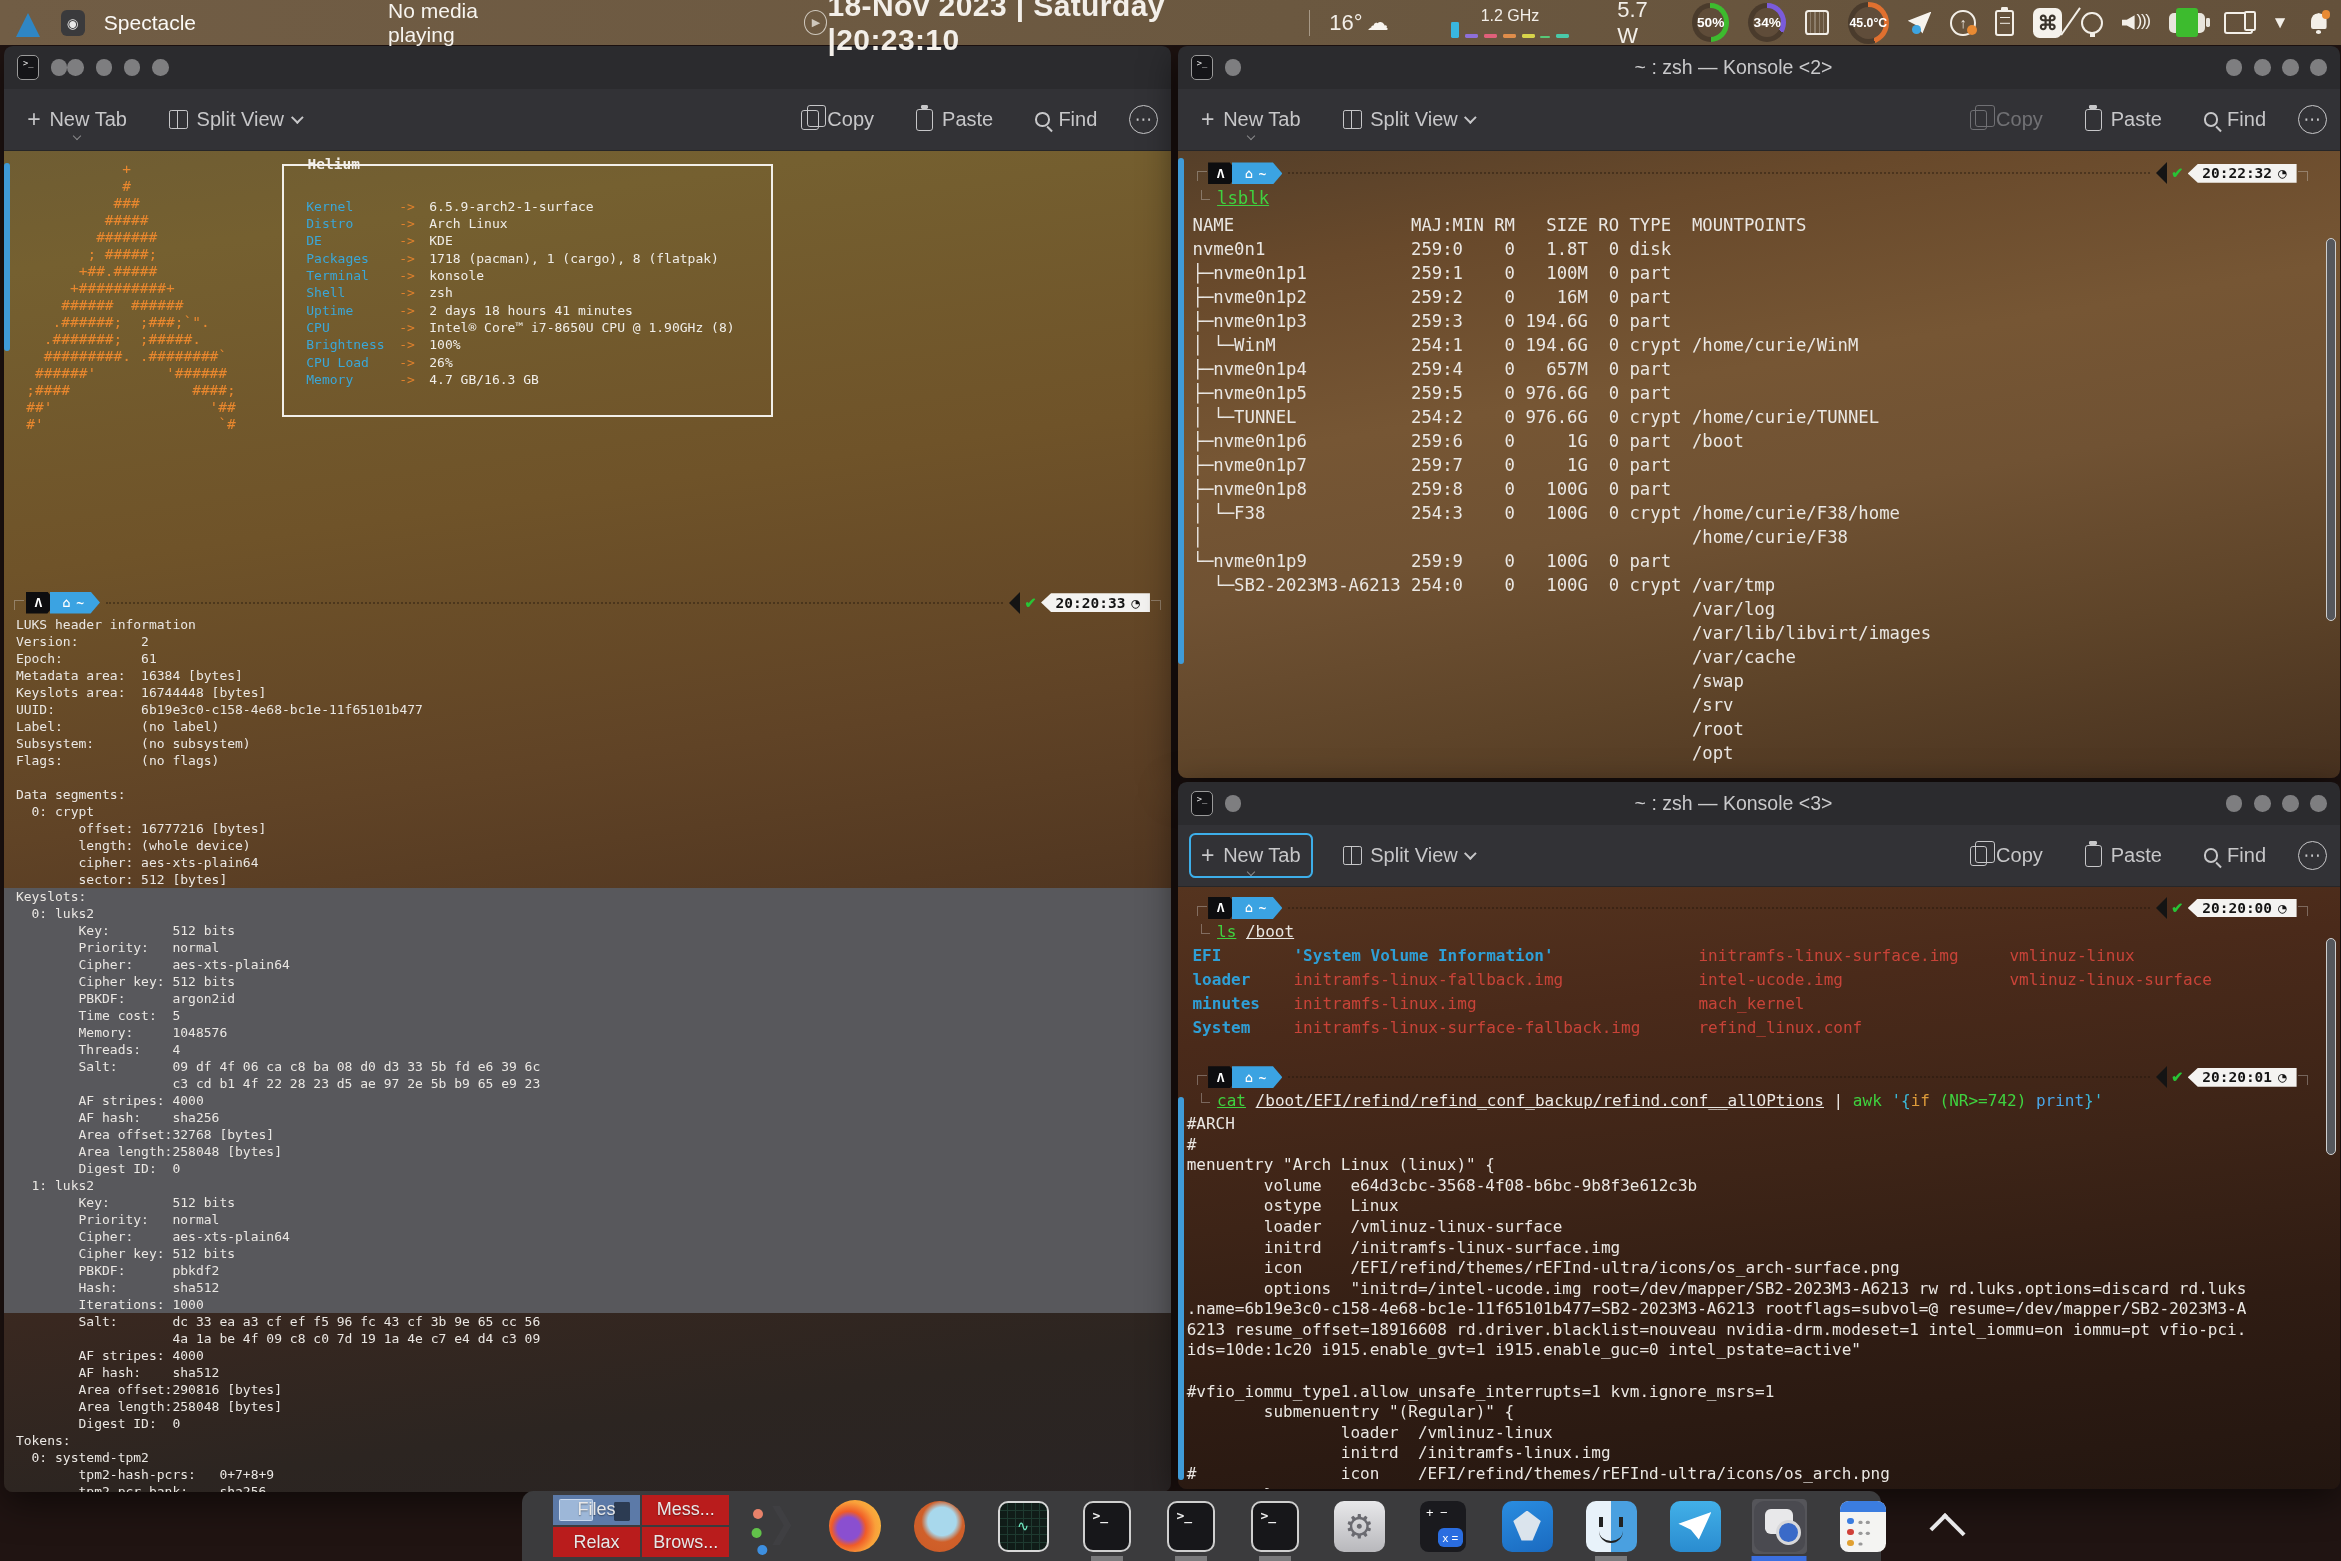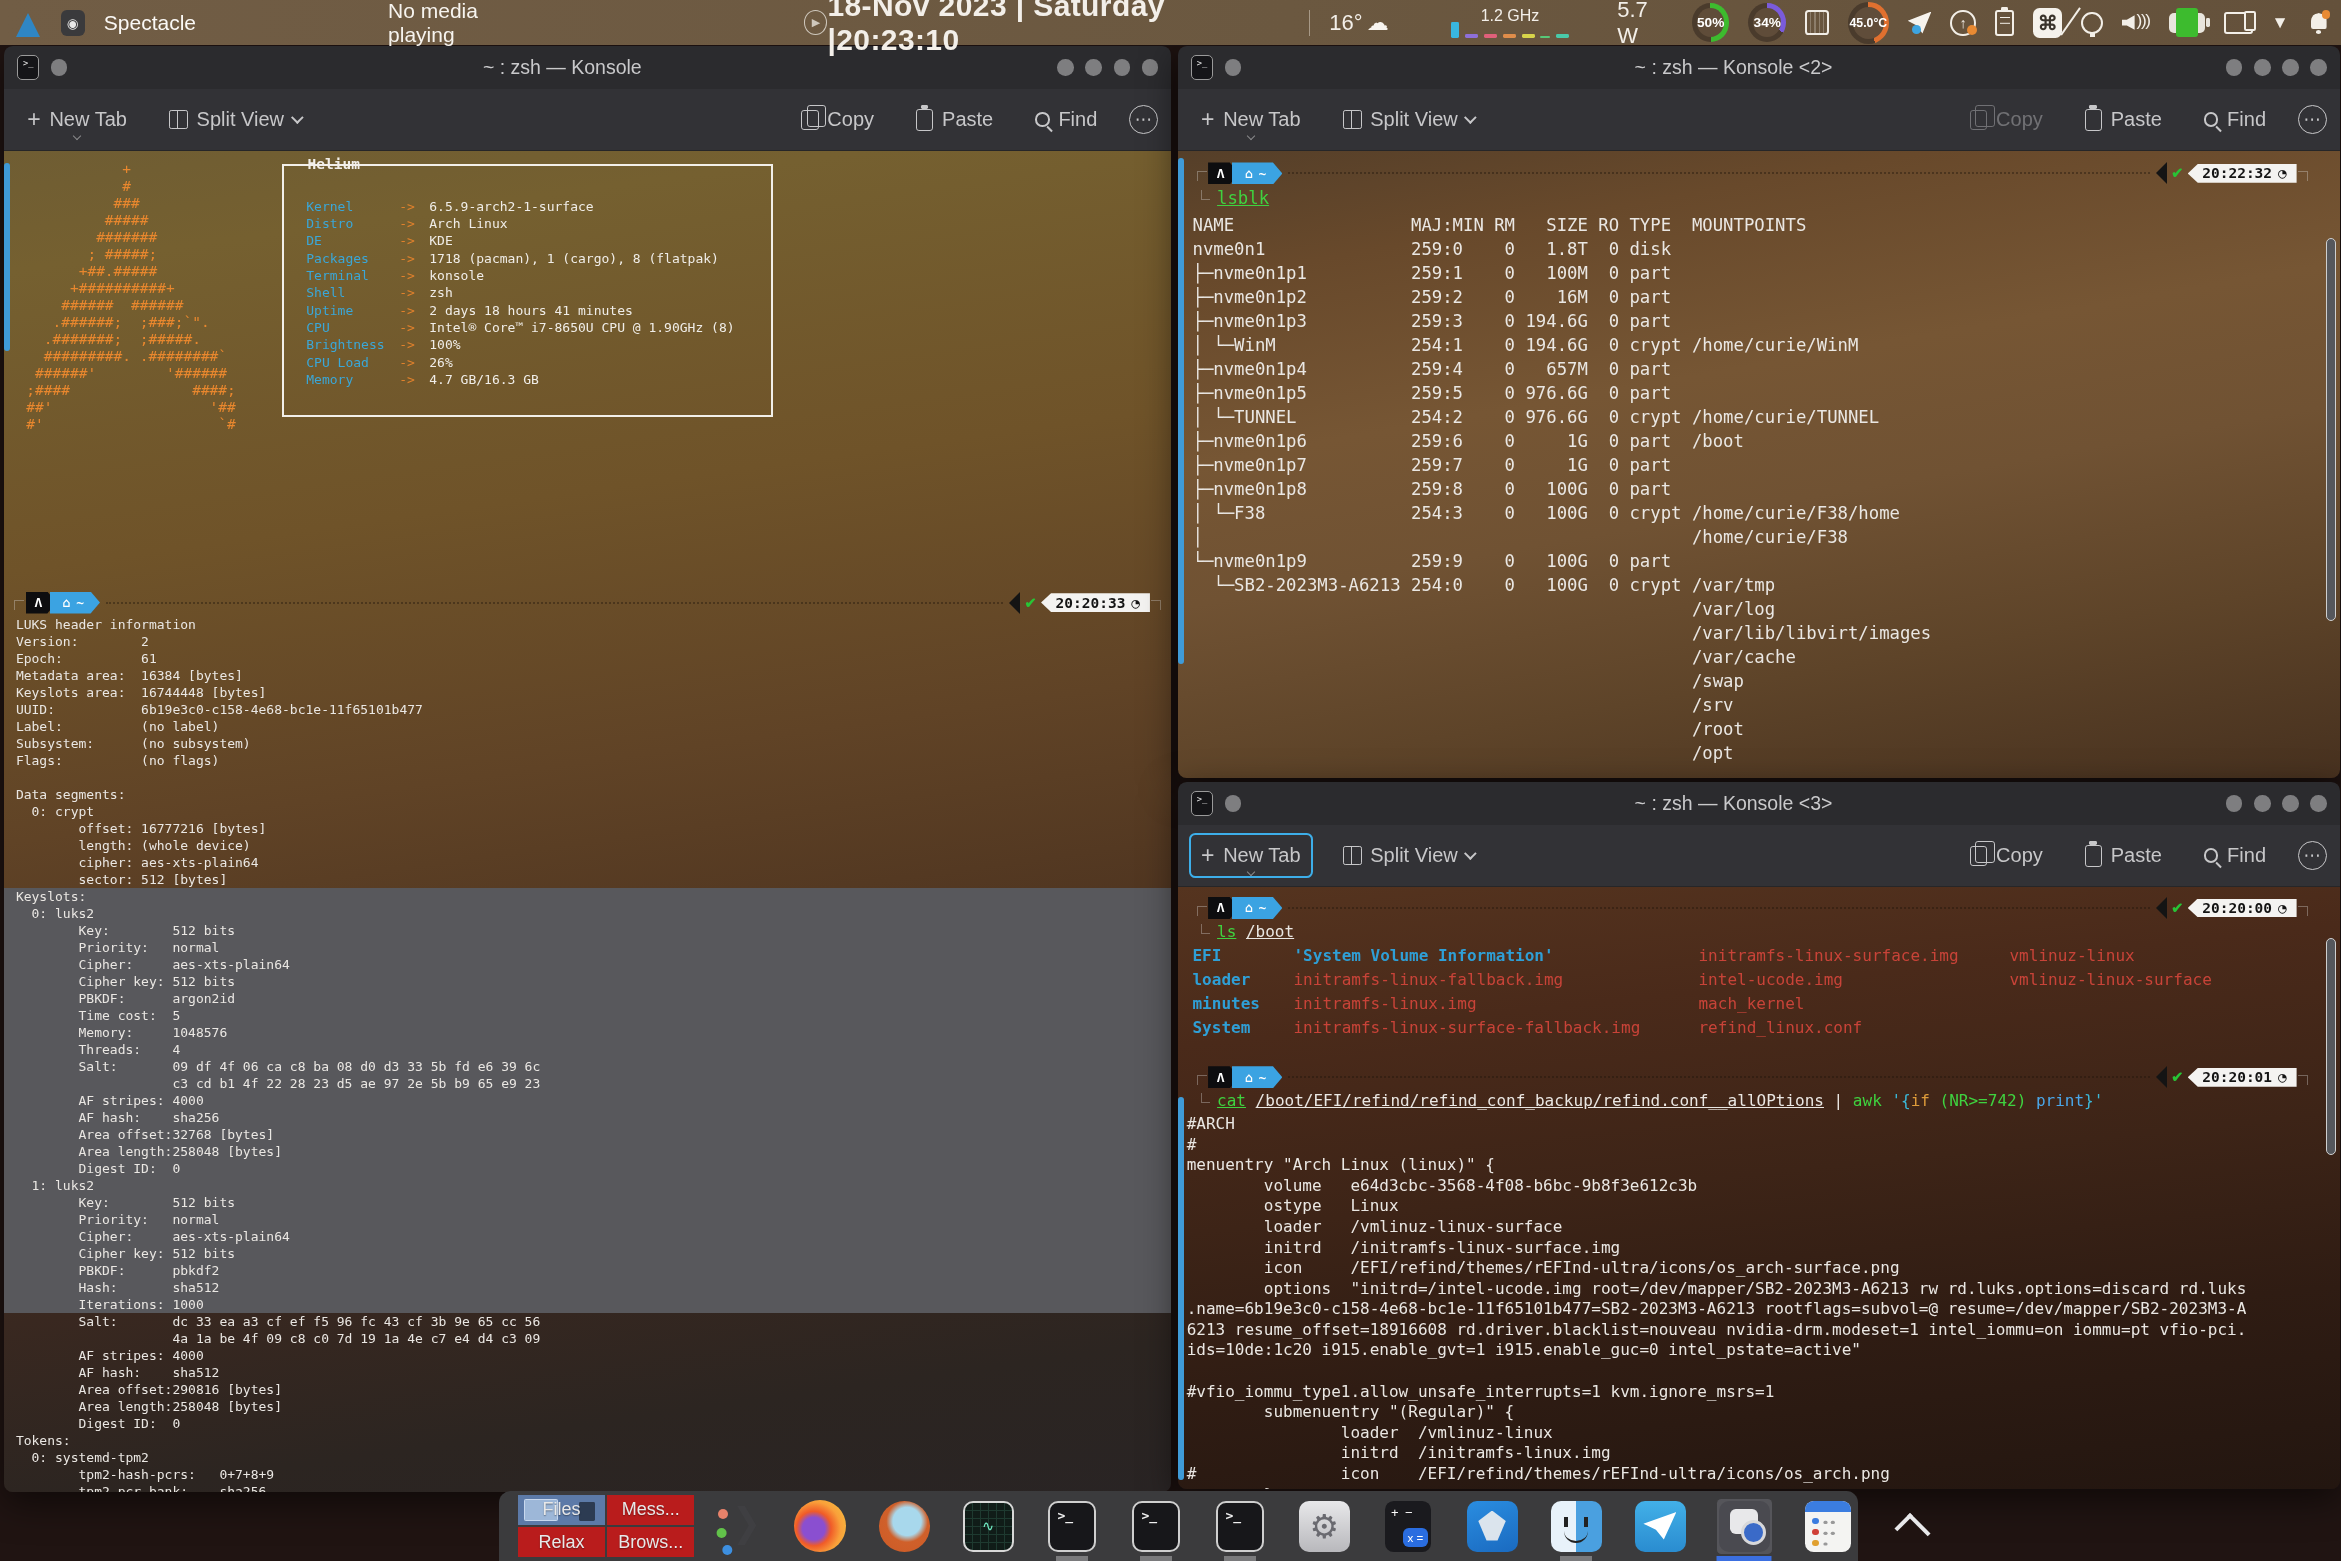--- a/index.html
+++ b/index.html
@@ -128,21 +128,21 @@
 
   .g { color:#3fd23f; } .gu { color:#3fd23f; text-decoration:underline;margin-top:28px; }
   .w { color:#eae7e3; } .wu { color:#eae7e3; text-decoration:underline; }
   .cy { color:#3bb8d8; } .or { color:#de9b3a; } .bl { color:#4aa6e8; }
   .lsb { color:#2f9fd6; font-weight:bold; } .lsr { color:#c84338; }
   .c0 { display:inline-block; width:101px; } .c1 { display:inline-block; width:405px; } .c2 { display:inline-block; width:311px; }
   .ls-lines .tl { font:16px/24px "DejaVu Sans Mono", monospace; }
   .tl { white-space:pre; min-height:1em; }
 
   
-  .dock { position:absolute; left:499px; bottom:0; width:1359px; height:70px; background:#3b3b3d; border-radius:11.6px 11.6px 0 0; display:flex; align-items:center; padding:0 19px; gap:14.5px; z-index:60; }
+  .dock { position:absolute; left:522px; bottom:0; width:1359px; height:70px; background:#3b3b3d; border-radius:11.6px 11.6px 0 0; display:flex; align-items:center; padding:0 31px; gap:14.5px; z-index:60; }
   .pager { display:grid; grid-template-columns:87px 87px; grid-template-rows:30px 30px; gap:2.2px; }
   .pager-cell { background:#b91c1c; color:#e8e8e8; font-size:18px; display:flex; align-items:center; justify-content:center; }
   .pager-cell.active { background:#5c7aa8; position:relative; overflow:hidden; }
   .pager-cell.active::before { content:""; position:absolute; left:5.8px; top:4.3px; width:32px; height:20px; background:#9db7d8; border:1.4px solid #c8d8ee; border-radius:1.4px; }
   .pager-cell.active::after { content:""; position:absolute; right:10px; top:7.2px; width:16px; height:19px; background:#2c3b52; border-radius:1.4px; }
   .pager-label { position:relative; z-index:2; text-shadow:0 0.7px 1.4px rgba(0,0,0,.4); }
   .dock-apps { display:flex; align-items:center; gap:29px; }
   .dapp { width:55px; height:55px; position:relative; display:flex; align-items:center; justify-content:center; }
   .dapp .ind { position:absolute; bottom:-7.2px; left:50%; transform:translateX(-50%); width:32px; height:4.3px; background:#7a7a7c; }
   .dapp .ind.blue { width:55px; background:#3b6fe0; }
@@ -234,21 +234,20 @@
     <div class="bell-icon">
         <div class="bell-dot"></div>
       </div>
   </div>
 </div>
 
 <div class="kwin win-left">
   <div class="titlebar">
     <div class="tb-appicon">&gt;_</div>
     <div class="tb-dot"></div>
-    <div class="tb-title">~ : zsh — Konsole</div>
     <div class="tb-controls">
       <div class="tb-ctl"></div>
       <div class="tb-ctl"></div>
       <div class="tb-ctl"></div>
       <div class="tb-ctl"></div>
     </div>
   </div>
   <div class="toolbar">
     <div class="tbtn">
         <span class="ico-plus">+</span>

